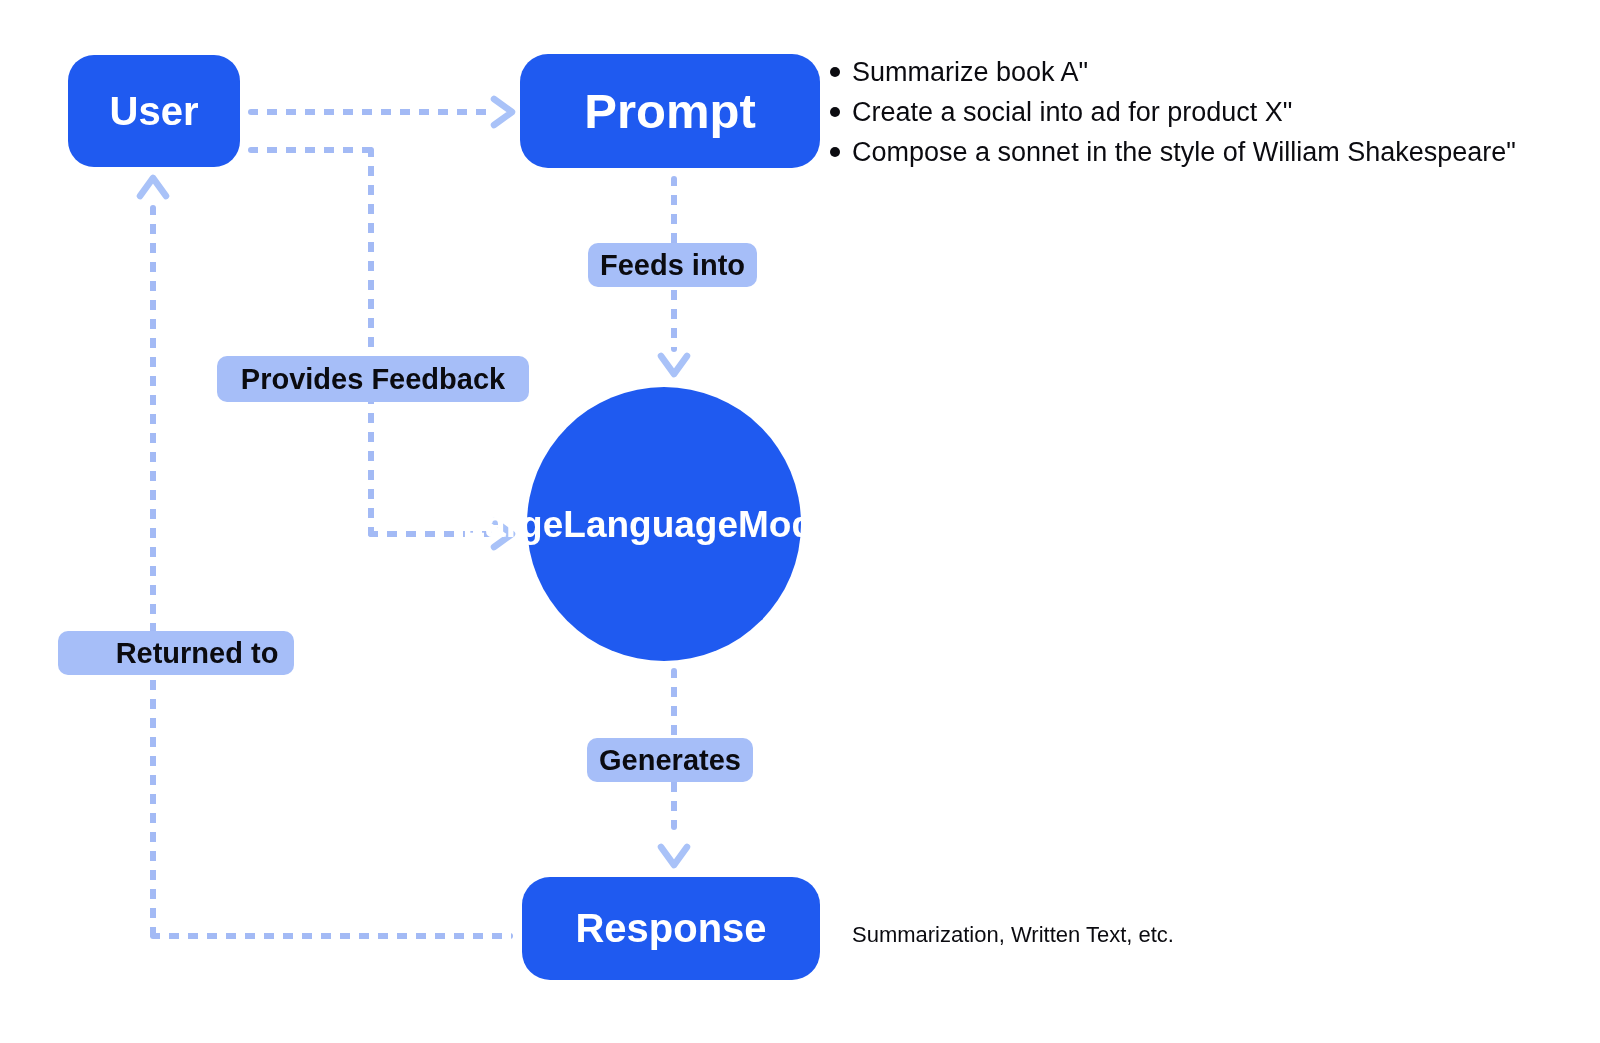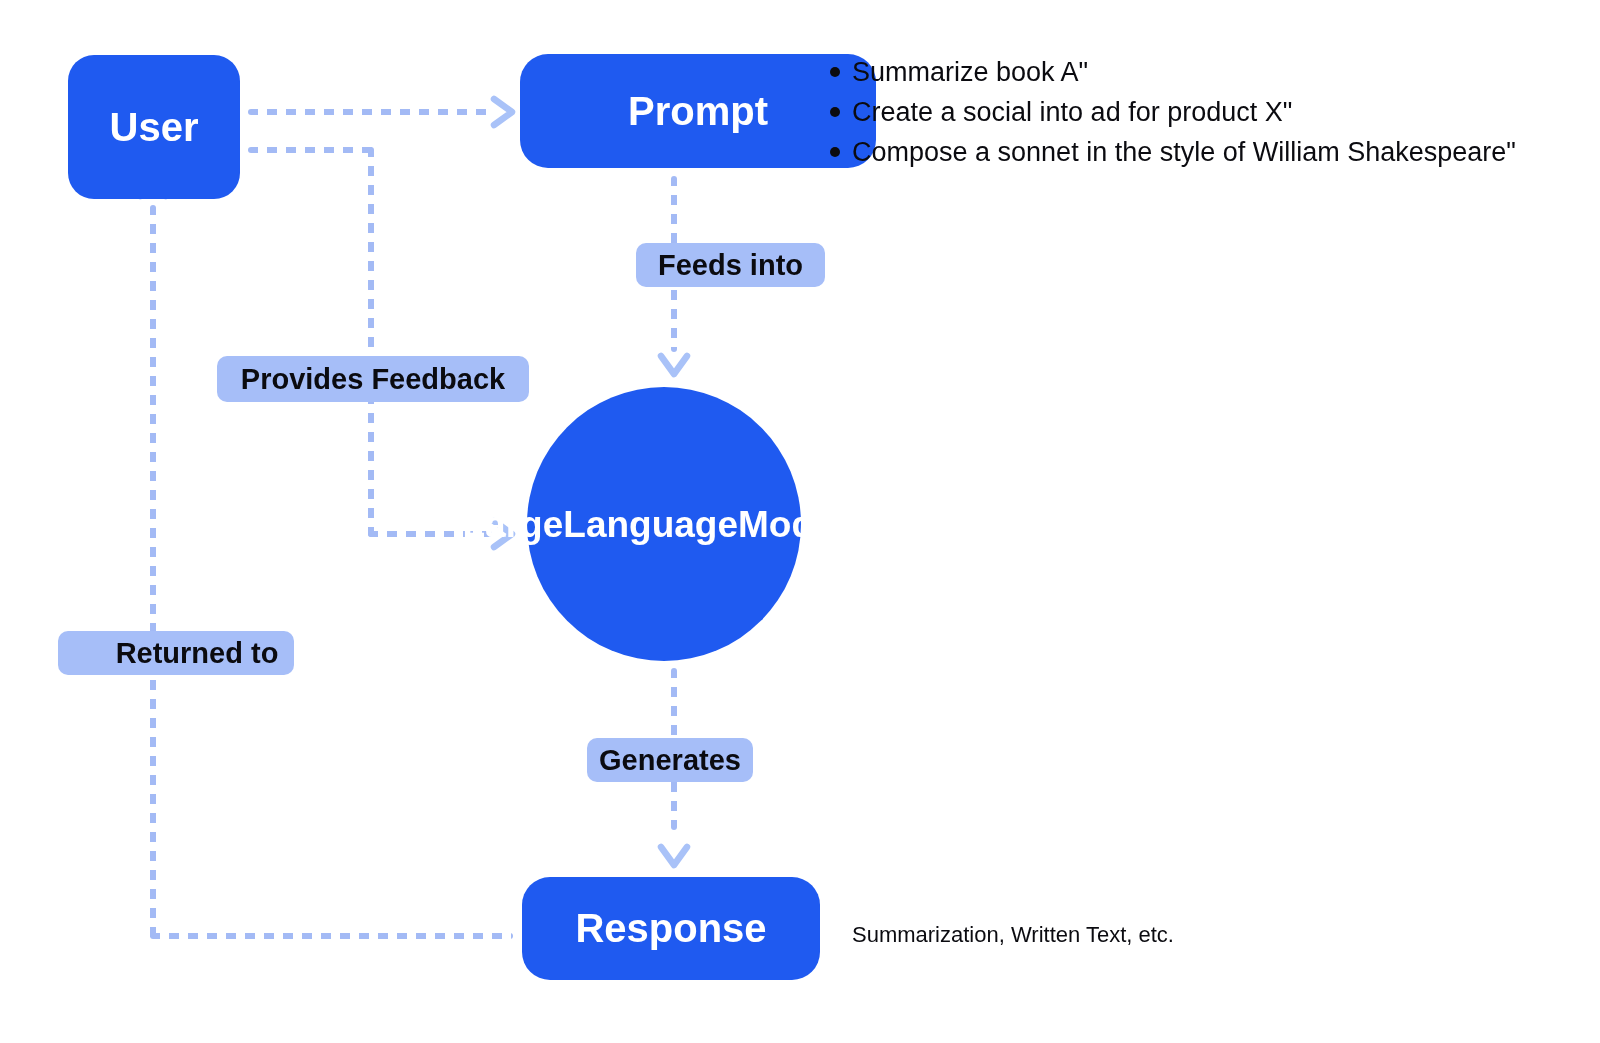--- a/index.html
+++ b/index.html
@@ -12,34 +12,34 @@
   html,body{margin:0;padding:0;background:#fff;}
   .canvas{
     position:relative;width:1600px;height:1043px;background:#ffffff;
     font-family:"Liberation Sans", sans-serif;overflow:hidden;
   }
   
   .node{
     position:absolute;background:var(--blue);color:#fff;font-weight:bold;
     display:flex;align-items:center;justify-content:center;z-index:4;
   }
-  .node-user{left:68px;top:55px;width:172px;height:144px;border-radius:26px;font-size:40px;}
-  .node-prompt{left:520px;top:54px;width:356px;height:114px;border-radius:28px;font-size:40px;}
+  .node-user{left:68px;top:55px;width:172px;height:112px;border-radius:26px;font-size:40px;}
+  .node-prompt{left:520px;top:54px;width:300px;height:114px;border-radius:28px;font-size:49px;}
   .node-response{left:522px;top:877px;width:298px;height:103px;border-radius:28px;font-size:40px;}
   .node-llm{
     left:527px;top:387px;width:274px;height:274px;border-radius:50%;
     font-size:37px;line-height:57px;text-align:center;flex-direction:row;
   }
   
   .pill{
     position:absolute;background:var(--pill);color:var(--ink);font-weight:bold;
     font-size:29px;display:flex;align-items:center;justify-content:center;
     border-radius:10px;z-index:3;white-space:nowrap;
   }
-  .pill-feeds{left:588px;top:243px;width:189px;height:44px;margin-left:48px;}
+  .pill-feeds{left:588px;top:243px;width:169px;height:44px;}
   .pill-feedback{left:217px;top:356px;width:312px;height:46px;}
   .pill-returned{left:58px;top:631px;width:194px;height:44px;padding-left:42px;}
   .pill-generates{left:587px;top:738px;width:166px;height:44px;}
   
   .hline{
     position:absolute;height:6px;z-index:1;border-radius:3px;
     background:repeating-linear-gradient(to right, var(--dash) 0 10px, transparent 10px 19px);
   }
   .vline{
     position:absolute;width:6px;z-index:1;border-radius:3px;

